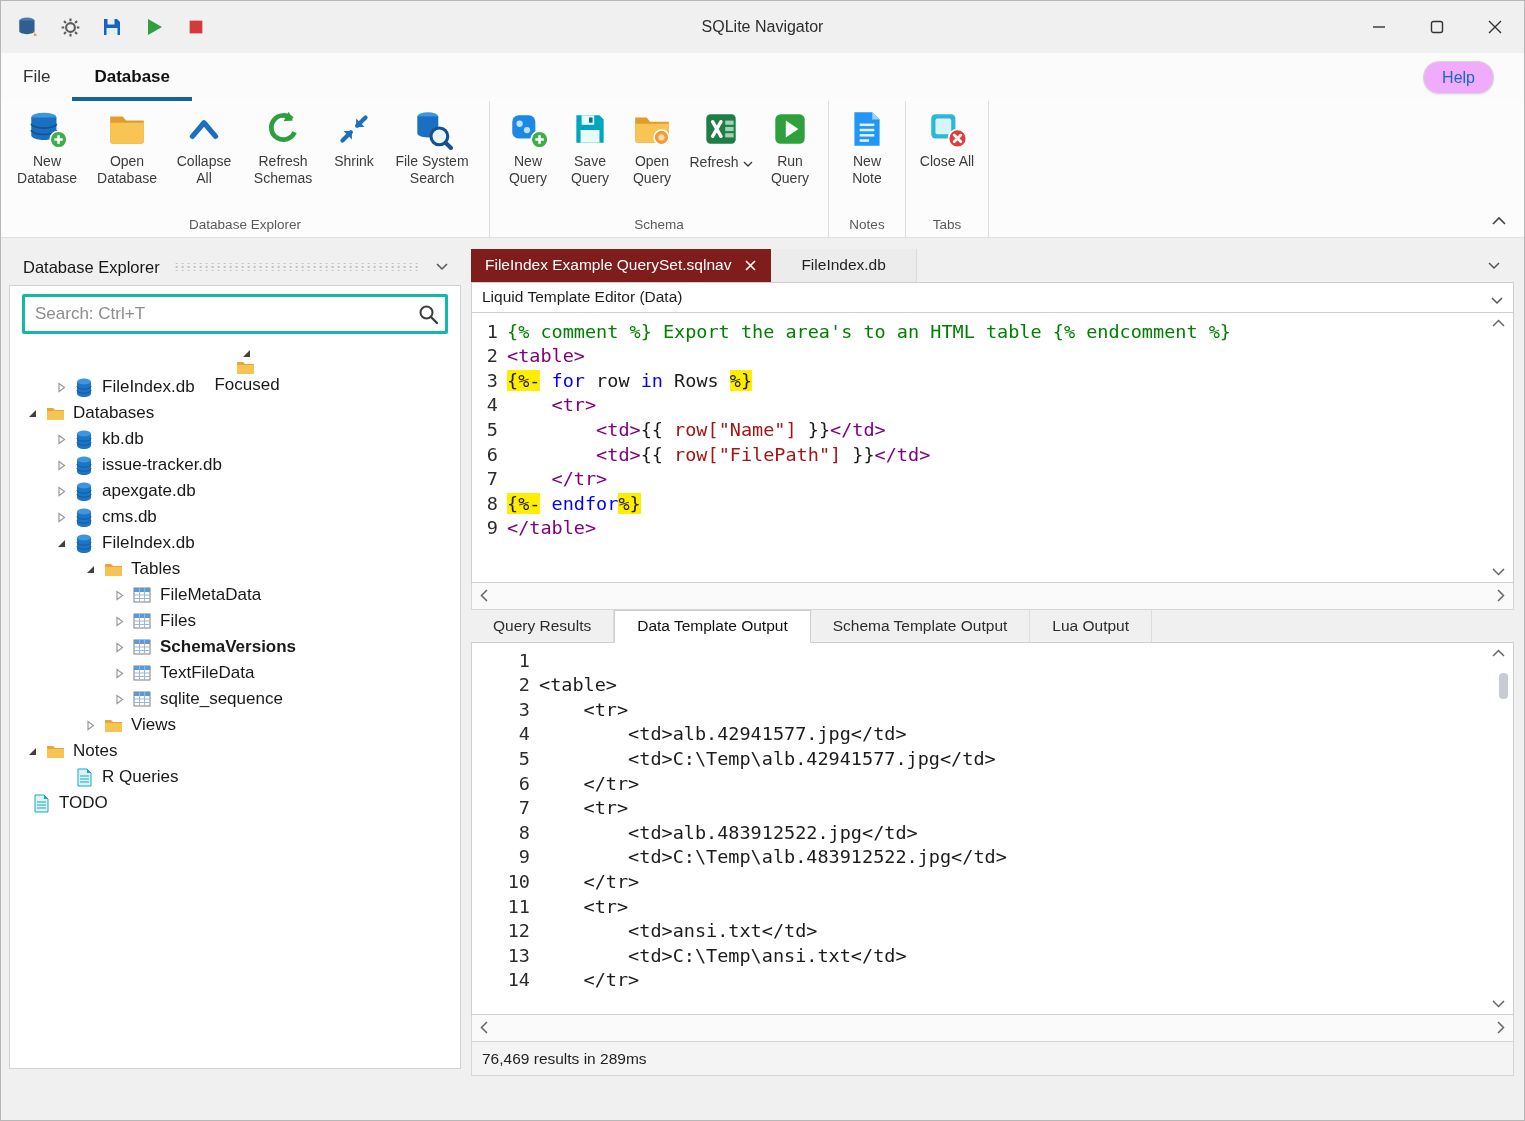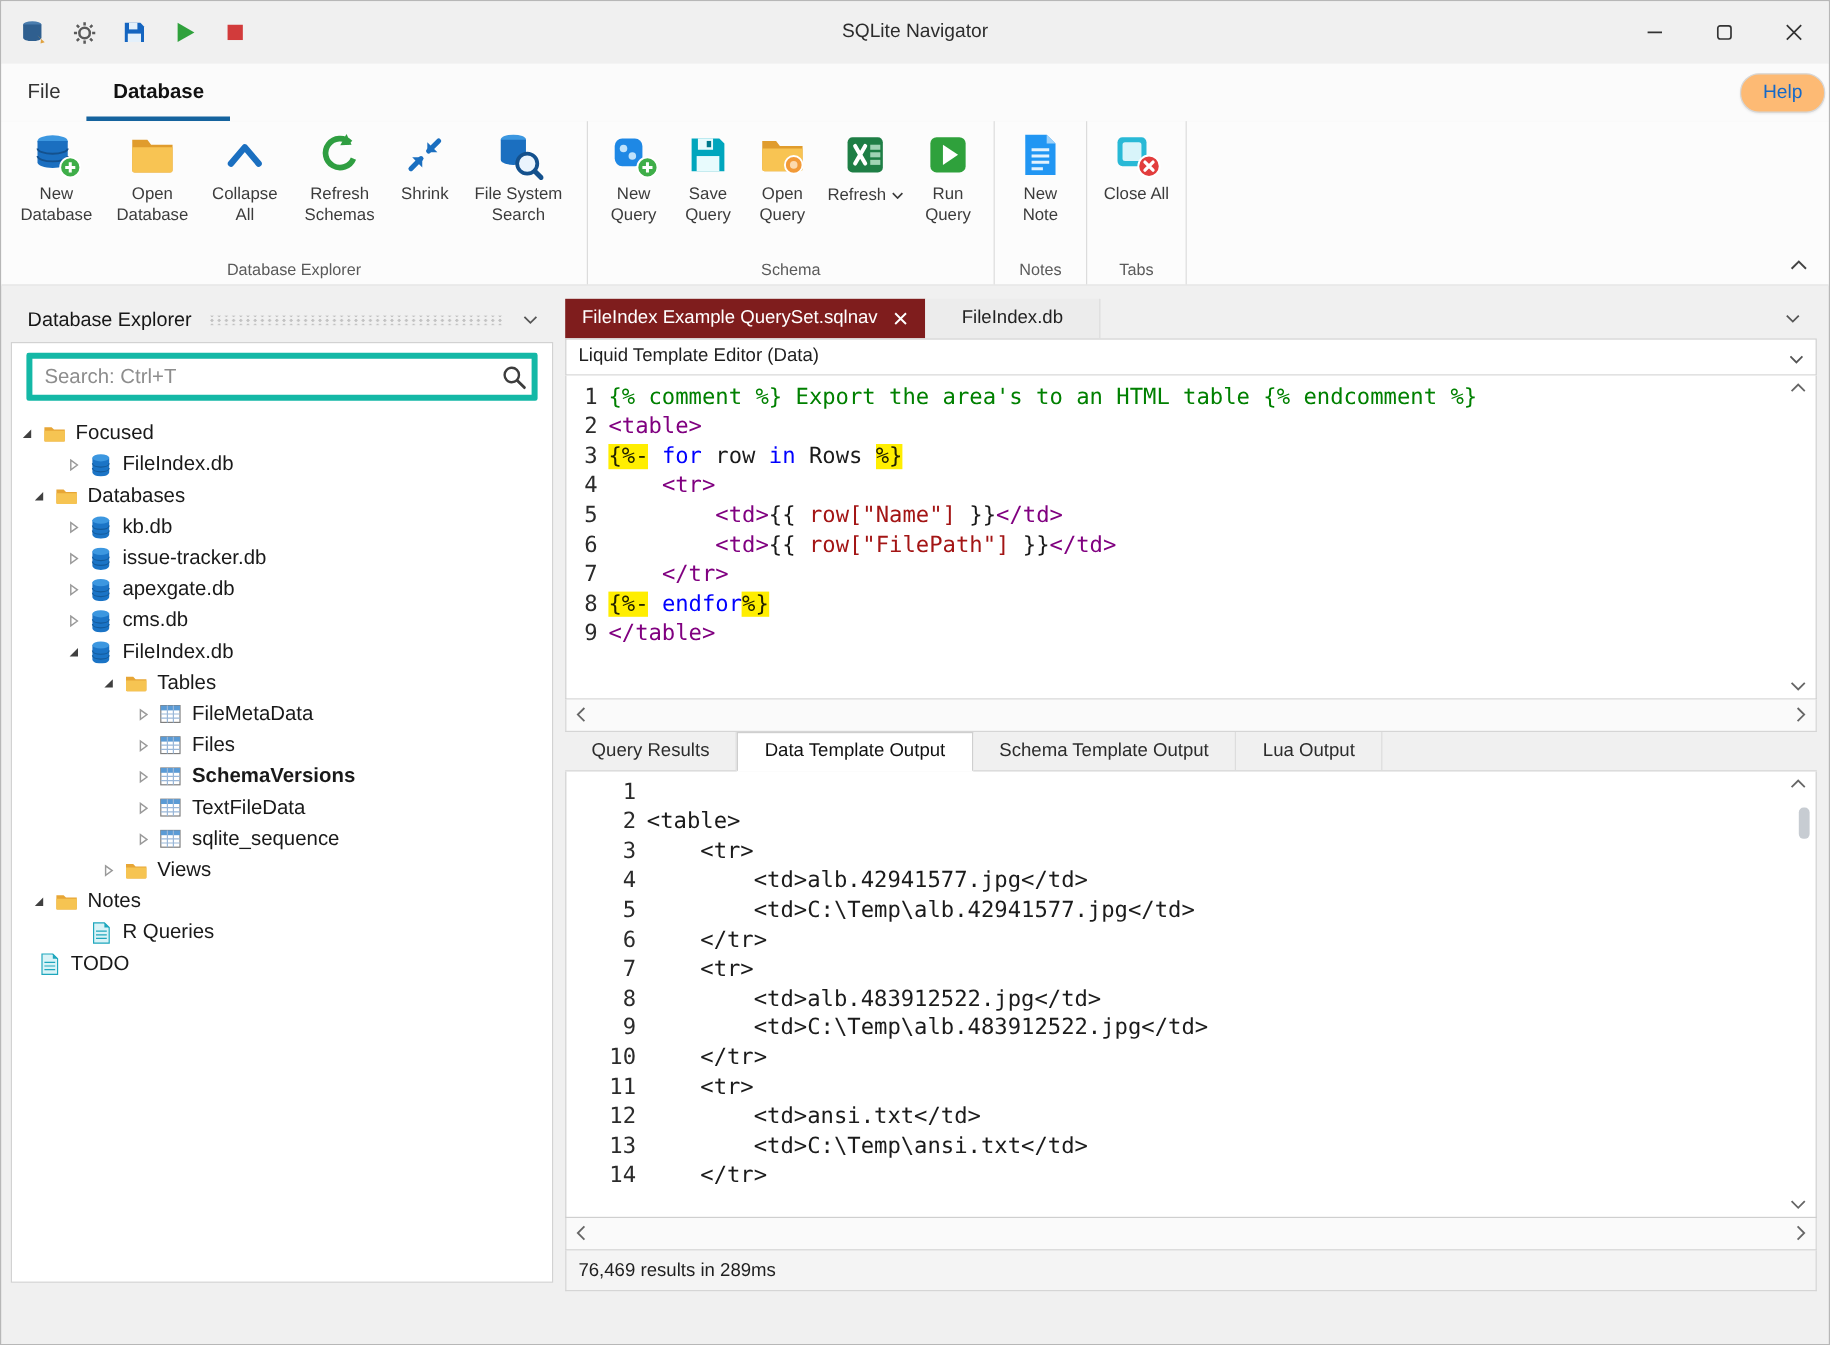--- a/index.html
+++ b/index.html
@@ -11,21 +11,21 @@
   .tb-icons{display:flex;align-items:center;gap:16px;padding-left:14px;}
   .tb-icon{width:26px;height:26px;display:inline-flex;align-items:center;justify-content:center;}
   .tb-title{position:absolute;left:0;right:0;text-align:center;font-size:16px;color:#2d2d2d;pointer-events:none;}
   .win-controls{position:absolute;right:0;top:0;height:52px;display:flex;}
   .win-btn{width:58px;height:52px;display:flex;align-items:center;justify-content:center;}
 
   
   .menubar{position:absolute;top:52px;left:0;right:0;height:48px;background:#fbfbfb;display:flex;align-items:stretch;}
   .menu-item{display:flex;align-items:center;padding:0 22px;font-size:17px;color:#333;}
   .menu-item.active{color:#111;font-weight:700;box-shadow:inset 0 -4px 0 #15639e;}
-  .help-btn{position:absolute;right:3px;top:8px;height:31px;padding:0 18px;display:flex;align-items:center;background:#fdba74;border:1px solid #d6d6d6;border-radius:16px;color:#1569c8;font-size:16px;box-shadow:0 1px 2px rgba(0,0,0,.08);}
+  .help-btn{position:absolute;right:30px;top:8px;height:31px;padding:0 18px;display:flex;align-items:center;background:#f0abfc;border:1px solid #d6d6d6;border-radius:16px;color:#1569c8;font-size:16px;box-shadow:0 1px 2px rgba(0,0,0,.08);}
 
   
   .ribbon{position:absolute;top:100px;left:0;right:0;height:136px;background:#fcfcfc;border-bottom:1px solid #e0e0e0;display:flex;}
   .rgroup{display:flex;flex-direction:column;border-right:1px solid #dcdcdc;padding:2px 8px 0;}
   .rbtns{display:flex;flex:1;align-items:flex-start;gap:2px;}
   .rbtn{display:flex;flex-direction:column;align-items:center;padding-top:5px;border-radius:3px;}
   .ricon{width:42px;height:42px;display:block;}
   .ricon svg{width:42px;height:42px;display:block;}
   .rlabel{font-size:14px;line-height:16.5px;text-align:center;color:#3c3c3c;margin-top:3px;}
   .rlabel-row{display:flex;align-items:center;gap:4px;margin-top:3px;}
@@ -35,21 +35,21 @@
   .ribbon-collapse{position:absolute;right:14px;bottom:8px;width:22px;height:18px;display:flex;align-items:center;justify-content:center;}
 
   
   .sidebar{position:absolute;left:8px;top:250px;width:452px;height:818px;}
   .sb-header{height:32px;display:flex;align-items:center;padding:0 10px 0 14px;}
   .sb-title{font-size:16.5px;color:#161616;white-space:nowrap;}
   .drag-dots{flex:1;height:8px;margin:0 14px;background-image:radial-gradient(circle,#c2c2c2 1.1px,transparent 1.4px);background-size:6px 4px;background-position:center;}
   .sb-chevron{width:18px;height:18px;display:flex;align-items:center;justify-content:center;}
   .sb-panel{position:absolute;top:34px;left:0;right:0;bottom:0;background:#fff;border:1px solid #d2d2d2;overflow:hidden;}
   .search-wrap{position:relative;margin:8px 12px 10px;height:40px;}
-  .search-input{width:100%;height:100%;box-sizing:border-box;border:5px solid #14b8a6;border-radius:2px;padding:0 44px 0 10px;font-size:17px;font-family:"Liberation Sans",sans-serif;color:#0f172a;background:#fff;outline:none;}
+  .search-input{width:100%;height:100%;box-sizing:border-box;border:3px solid #14b8a6;border-radius:2px;padding:0 44px 0 10px;font-size:17px;font-family:"Liberation Sans",sans-serif;color:#0f172a;background:#fff;outline:none;}
   .search-input::placeholder{color:#8d8d8d;}
   .search-btn{position:absolute;right:6px;top:7px;width:28px;height:26px;display:flex;align-items:center;justify-content:center;}
   .tree{padding-top:4px;}
   .titem{height:26px;display:flex;align-items:center;font-size:17px;color:#191919;white-space:nowrap;}
   .tarrow{width:17px;display:inline-flex;align-items:center;justify-content:center;flex:none;}
   .ticon{width:24px;display:inline-flex;align-items:center;justify-content:center;flex:none;margin:0 4px 0 2px;}
   .tlabel{padding-left:2px;}
 
   
   .main{position:absolute;left:470px;top:248px;width:1043px;height:827px;display:flex;flex-direction:column;}
@@ -358,21 +358,21 @@
       <div class="search-wrap">
         <input class="search-input" type="text" placeholder="Search: Ctrl+T" style="">
         <span class="search-btn">
           <svg width="21" height="21" viewBox="0 0 21 21">
               <circle cx="8.5" cy="8.5" r="6" fill="none" stroke="#3d3d3d" stroke-width="2"></circle>
               <line x1="13" y1="13" x2="19" y2="19" stroke="#3d3d3d" stroke-width="2.4" stroke-linecap="round"></line>
             </svg>
         </span>
       </div>
       <div class="tree">
-          <div class="titem" style="padding-left: 4px;">
+          <div class="titem" style="padding-left: 22px; flex-direction: column;">
             <span class="tarrow">
               <svg width="11" height="11" viewBox="0 0 11 11">
                 <path d="M9 2 V9 H2 Z" fill="#404040"></path>
               </svg>
             </span>
             <span class="ticon">
               <svg width="19" height="16" viewBox="0 0 19 16">
                 <path d="M1 3 h6 l2 2 h9 v9 a1 1 0 0 1-1 1 H2 a1 1 0 0 1-1-1 Z" fill="#e7a636"></path>
                 <path d="M1 6 h17 v8 a1 1 0 0 1-1 1 H2 a1 1 0 0 1-1-1 Z" fill="#f6c452"></path>
               </svg>

